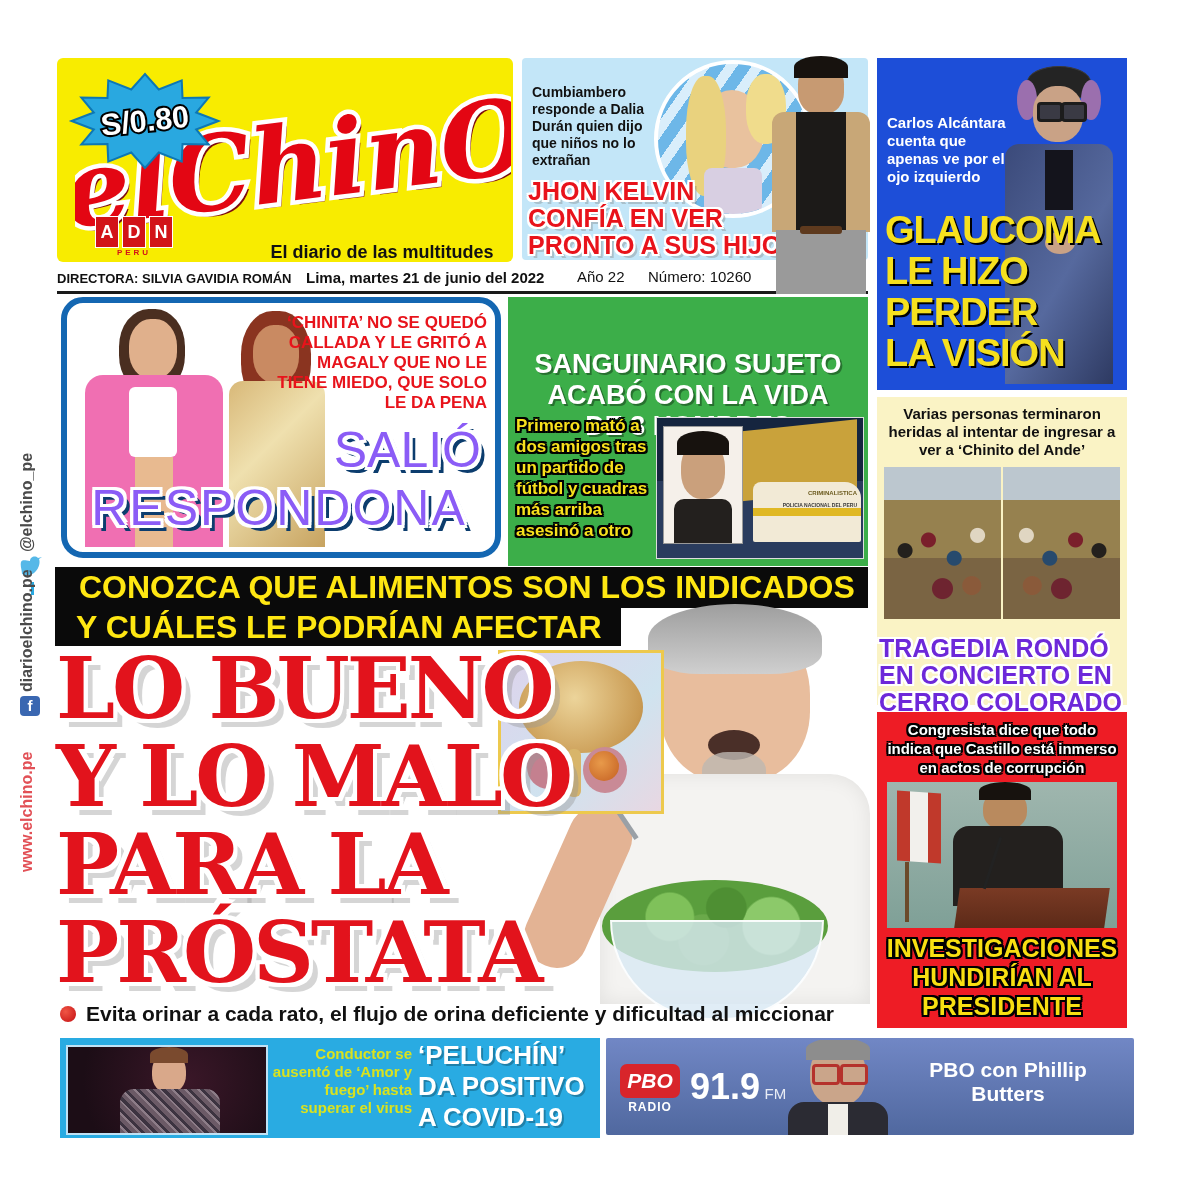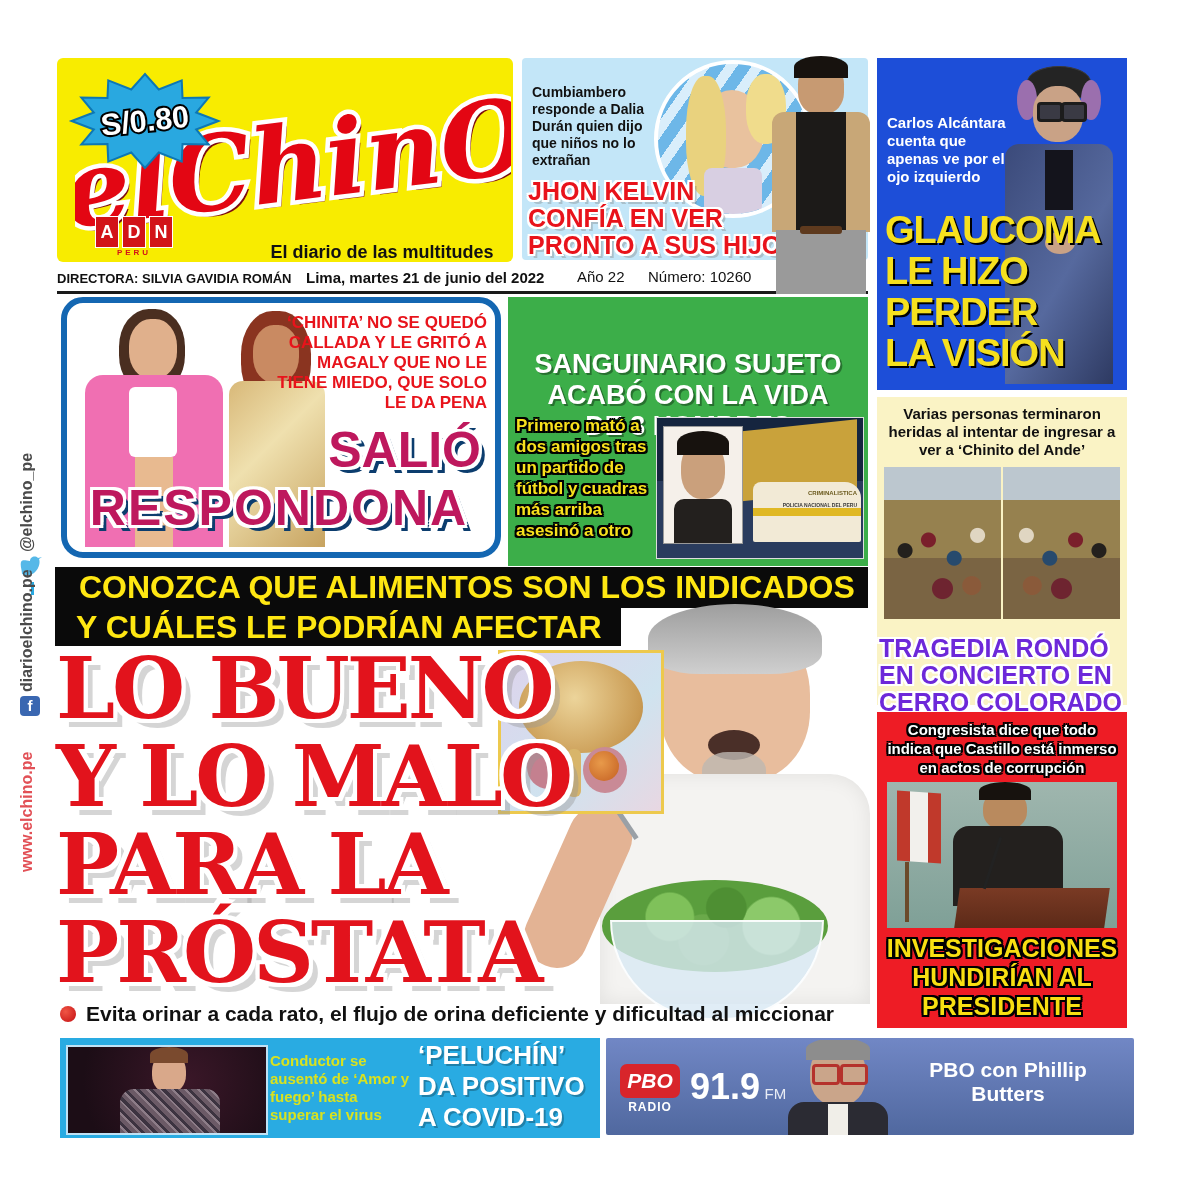--- a/index.html
+++ b/index.html
@@ -5,21 +5,21 @@
   html,body{margin:0;padding:0;background:#fff;}
   .page{position:relative;width:1187px;height:1200px;background:#fff;overflow:hidden;
         font-family:"Liberation Sans",sans-serif;}
   .abs{position:absolute;}
   .b{font-weight:bold;}
   
   .ow2{text-shadow:-2px -2px 0 #fff,2px -2px 0 #fff,-2px 2px 0 #fff,2px 2px 0 #fff,-2px 0 0 #fff,2px 0 0 #fff,0 -2px 0 #fff,0 2px 0 #fff;}
   .ob{text-shadow:-2px -2px 0 #000,2px -2px 0 #000,-2px 2px 0 #000,2px 2px 0 #000,-2px 0 0 #000,2px 0 0 #000,0 -2px 0 #000,0 2px 0 #000;}
   .hl-main{font-family:"DejaVu Serif",serif;font-weight:bold;color:#e2131c;letter-spacing:-3px;
     text-shadow:-4px -4px 0 #fff,4px -4px 0 #fff,-4px 4px 0 #fff,4px 4px 0 #fff,-4px 0 0 #fff,4px 0 0 #fff,0 -4px 0 #fff,0 4px 0 #fff,9px 9px 0 rgba(150,150,150,.4);}
-  .hl-blue{color:#be185d;font-weight:bold;
+  .hl-blue{color:#8b5cf6;font-weight:normal;
     text-shadow:-3px -3px 0 #fff,3px -3px 0 #fff,-3px 3px 0 #fff,3px 3px 0 #fff,-3px 0 0 #fff,3px 0 0 #fff,0 -3px 0 #fff,0 3px 0 #fff,6px 6px 0 #0c3d6e;}
   .hl-red-ow{color:#e8131b;font-weight:bold;
     text-shadow:-2px -2px 0 #fff,2px -2px 0 #fff,-2px 2px 0 #fff,2px 2px 0 #fff,-2px 0 0 #fff,2px 0 0 #fff,0 -2px 0 #fff,0 2px 0 #fff,4px 4px 0 rgba(120,120,120,.35);}
   .vtext{position:absolute;transform:rotate(-90deg);transform-origin:left top;white-space:nowrap;}
   .crowd{background:
     radial-gradient(circle at 18% 55%, #23201d 0 7px, rgba(0,0,0,0) 8px),
     radial-gradient(circle at 38% 48%, #7a1f2b 0 7px, rgba(0,0,0,0) 8px),
     radial-gradient(circle at 60% 60%, #274a6d 0 7px, rgba(0,0,0,0) 8px),
     radial-gradient(circle at 80% 45%, #e0d6c2 0 7px, rgba(0,0,0,0) 8px),
     radial-gradient(circle at 50% 80%, #6e2430 0 10px, rgba(0,0,0,0) 11px),
@@ -219,21 +219,21 @@
       <div>PRESIDENTE</div>
     </div>
   </div>
 
   <div class="abs" style="left:60px;top:1038px;width:540px;height:100px;background:#29abe2;">
     <div class="abs" style="left:6px;top:7px;width:198px;height:86px;background:radial-gradient(circle at 60% 40%,#3a1728,#1c0d16 80%);border:2px solid #bfe2f5;overflow:hidden;">
       <div class="abs" style="left:84px;top:6px;width:34px;height:40px;border-radius:45%;background:#d9a88a;"></div>
       <div class="abs" style="left:82px;top:0px;width:38px;height:16px;border-radius:50% 50% 0 0;background:#7a4a2e;"></div>
       <div class="abs" style="left:52px;top:42px;width:100px;height:44px;border-radius:14px 14px 0 0;background:repeating-linear-gradient(45deg,#6b5a66 0 4px,#8d7d88 4px 6px,#3c3340 6px 9px);"></div>
     </div>
-    <div class="abs b" style="left:210px;top:14px;width:142px;font-size:15px;line-height:18px;color:#d9e21f;">Conductor se ausentó de ‘Amor y fuego’ hasta superar el virus</div>
+    <div class="abs b" style="left:210px;top:7px;width:142px;text-align:right;font-size:15px;line-height:18px;color:#d9e21f;">Conductor se ausentó de ‘Amor y fuego’ hasta superar el virus</div>
     <div class="abs b" style="left:358px;top:2px;width:180px;font-size:26px;line-height:31px;color:#fff;text-shadow:2px 2px 0 rgba(0,0,0,.25);">
       <div>‘PELUCHÍN’</div>
       <div>DA POSITIVO</div>
       <div>A COVID-19</div>
     </div>
   </div>
 
   <div class="abs" style="left:606px;top:1038px;width:528px;height:97px;background:linear-gradient(180deg,#7187c5,#50689f);border-radius:2px;">
     <div class="abs" style="left:14px;top:26px;width:60px;height:34px;background:#d8252b;border-radius:7px;color:#fff;font-weight:bold;font-style:italic;font-size:21px;text-align:center;line-height:34px;">PBO</div>
     <div class="abs b" style="left:14px;top:62px;width:60px;text-align:center;font-size:12px;letter-spacing:1px;color:#fff;">RADIO</div>

